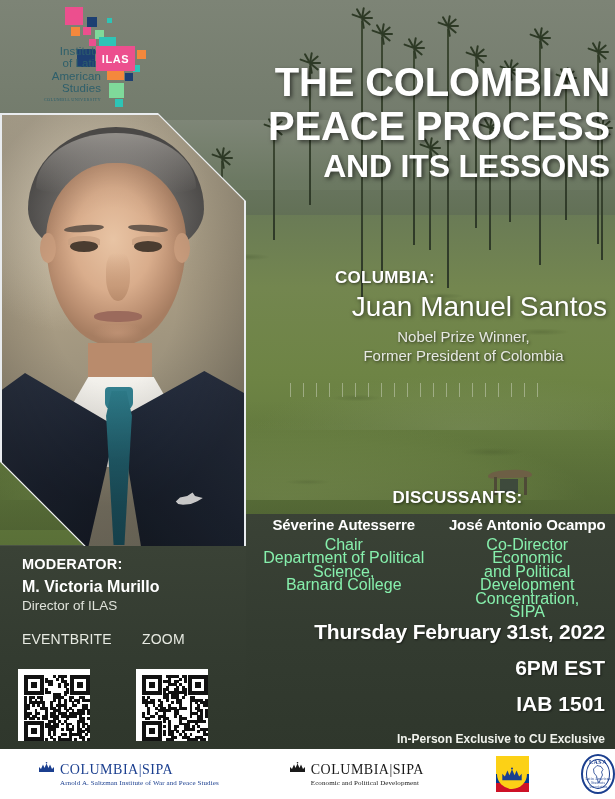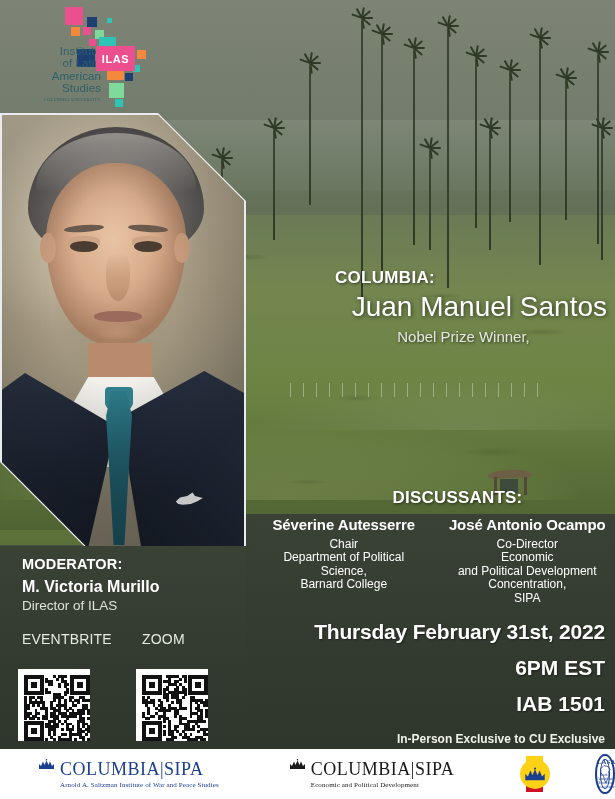--- a/index.html
+++ b/index.html
@@ -233,21 +233,21 @@
     position:absolute; left:300px; top:488px; width:315px; text-align:center;
     font-size:17px; font-weight:700; color:#ffffff; letter-spacing:.2px;
     text-shadow:1px 1px 3px rgba(0,0,0,.6);
   }
   .disc-cols {
     position:absolute; left:256px; top:516px; width:359px;
     display:flex; gap:8px;
   }
   .disc-col { flex:1; text-align:center; color:#ffffff; }
   .disc-name { font-size:15px; font-weight:700; letter-spacing:-.1px; }
-  .disc-role { font-size:12px; font-weight:400; line-height:13.4px; margin-top:5px; color:#ffffff; }
+  .disc-role { font-size:16px; font-weight:400; line-height:13.4px; margin-top:5px; color:#86efac; }
 
   .mod-block { position:absolute; left:22px; top:556px; width:220px; color:#ffffff; }
   .mod-label { font-size:14.5px; font-weight:700; letter-spacing:.2px; }
   .mod-name { font-size:16px; font-weight:700; margin-top:6px; }
   .mod-role { font-size:13.5px; font-weight:400; margin-top:2px; color:#dfe2da; }
 
   .reg-block { position:absolute; left:22px; top:625px; width:230px; color:#ffffff; }
   .reg-label { font-size:14.5px; font-weight:700; letter-spacing:.2px; }
   .reg-names { display:flex; margin-top:6px; }
   .reg-names .n1 { width:120px; font-size:14px; color:#e7eae2; letter-spacing:.2px; }
@@ -272,21 +272,21 @@
   .footer {
     position:absolute; left:0; top:749px; width:615px; height:50px;
     background:#ffffff; display:flex; align-items:center;
   }
   .f-logo { position:relative; height:42px; display:flex; align-items:center; }
   .f-sipa1 { margin-left:38px; }
   .f-sipa2 { margin-left:70px; }
   .crown { width:17px; height:11px; margin-right:5px; flex:0 0 auto; }
   .col-name {
     font-family:"Liberation Serif", serif; color:#1b3f8f;
-    font-size:18px; letter-spacing:.5px; white-space:nowrap;
+    font-size:14px; letter-spacing:.5px; white-space:nowrap;
   }
   .col-sub {
     font-family:"Liberation Serif", serif; color:#1b3f8f;
     font-size:7px; letter-spacing:.1px; white-space:nowrap; margin-top:1px;
   }
   .col-name.blk, .col-sub.blk { color:#1a1a1a; }
   .f-flag {
     margin-left:72px; width:40px; height:36px; position:relative;
     background:linear-gradient(180deg,#fcd116 0 50%, #003893 50% 75%, #ce1126 75% 100%);
   }
@@ -574,26 +574,32 @@
     <div class="ilas-text">
       <div>Institute</div>
       <div>of Latin</div>
       <div>American</div>
       <div>Studies</div>
     </div>
     <div class="ilas-sub">COLUMBIA UNIVERSITY</div>
     <div class="ilas-badge">ILAS</div>
   </div>
 
+  <div class="title">
+    <div class="l1">THE COLOMBIAN</div>
+    <div class="l2">PEACE PROCESS</div>
+    <div class="l3">AND ITS LESSONS</div>
+  </div>
 
   <div class="speaker-block">
     <div class="sp-label">COLUMBIA:</div>
     <div class="sp-name">Juan Manuel Santos</div>
     <div class="sp-sub">
       <div>Nobel Prize Winner,</div>
+      <div>Former President of Colombia</div>
     </div>
   </div>
 
   <div class="disc-label">DISCUSSANTS:</div>
   <div class="disc-cols">
     <div class="disc-col">
       <div class="disc-name">Séverine Autesserre</div>
       <div class="disc-role" style="white-space:pre-line">Chair
 Department of Political
 Science,

